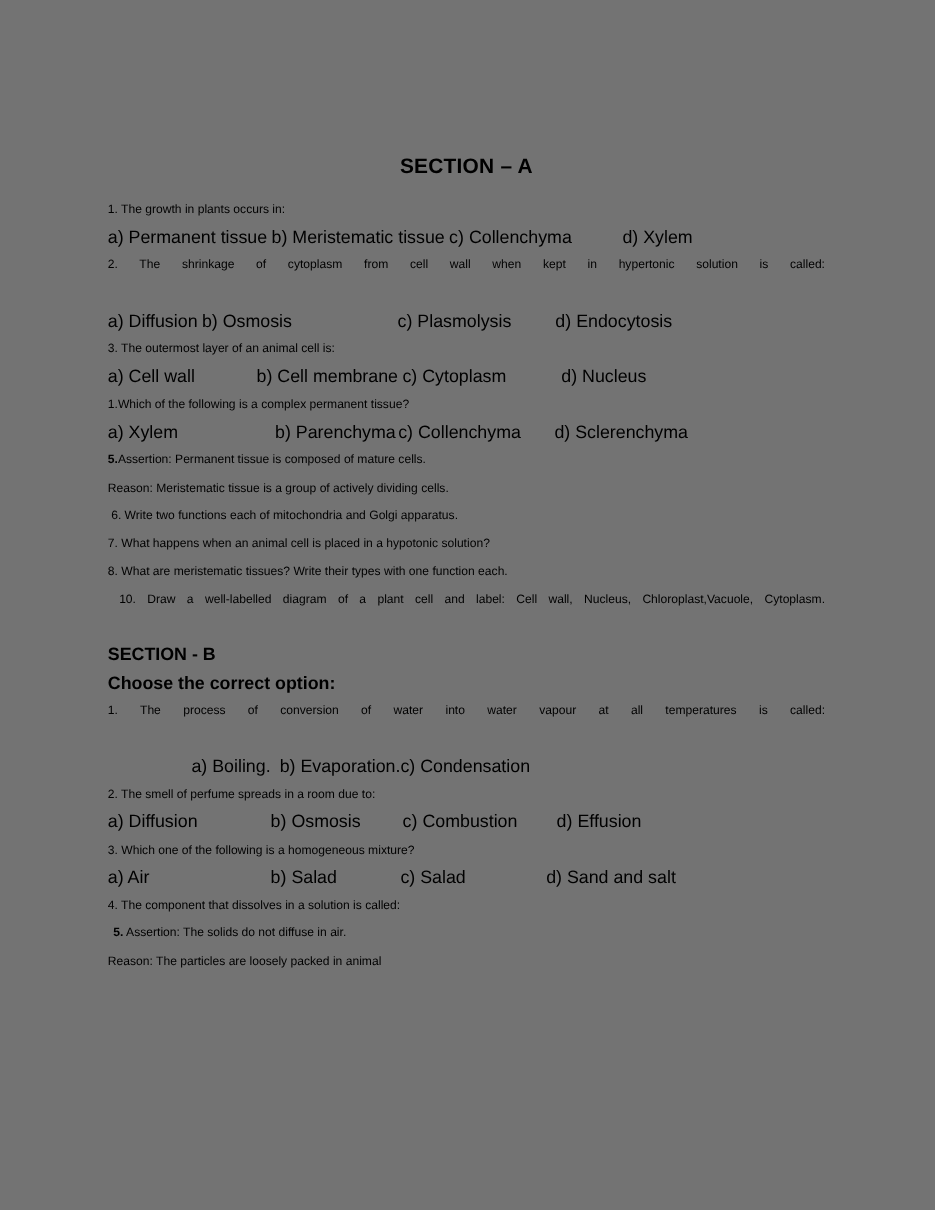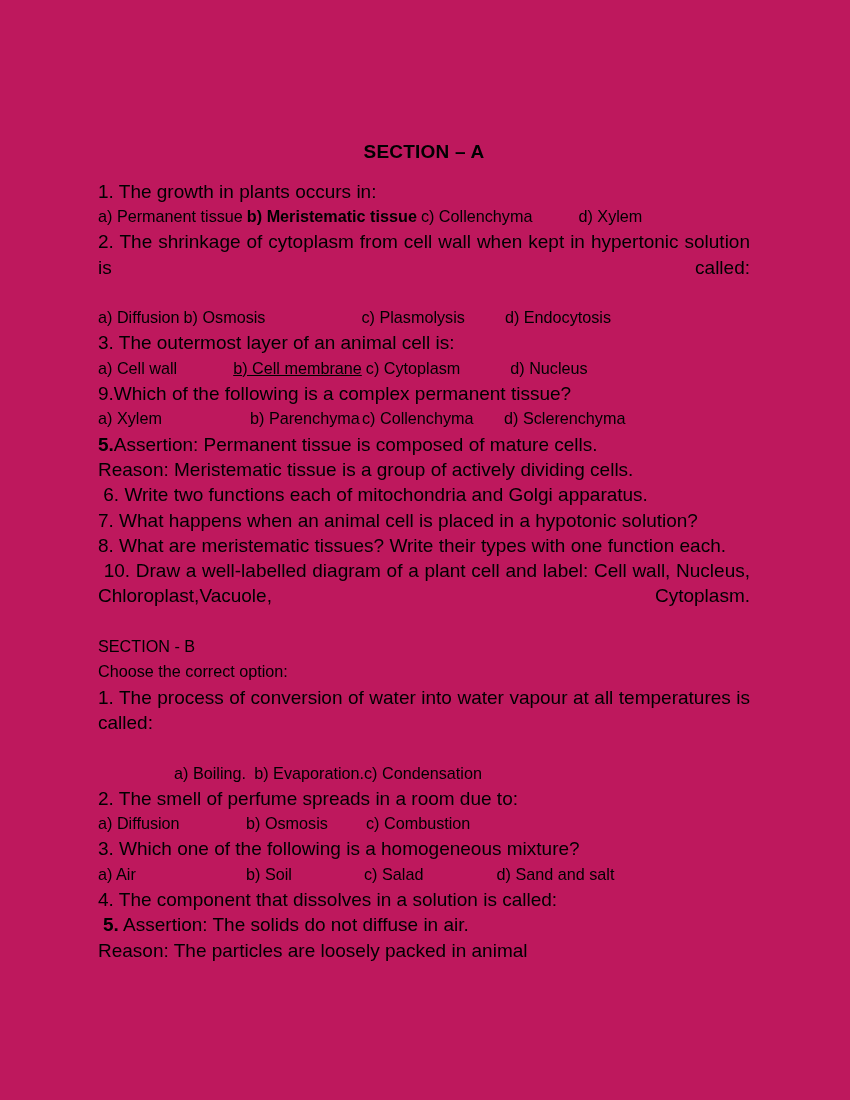--- a/index.html
+++ b/index.html
@@ -11,34 +11,34 @@
     width: 850px;
     height: 1100px;
     font-family: "Liberation Sans", sans-serif;
     color: #000000;
     -webkit-font-smoothing: antialiased;
   }
   .page {
     position: relative;
     width: 850px;
     height: 1100px;
-    background: #be185d;
+    background: #737373;
     box-sizing: border-box;
     padding: 140px 100px 0 98px;
   }
   .doc-title {
     text-align: center;
     font-size: 19px;
     font-weight: bold;
     letter-spacing: 0.2px;
     margin: 0 0 14px 0;
     line-height: 1.3;
   }
   .line {
-    font-size: 19px;
+    font-size: 11px;
     line-height: 25.3px;
     text-align: justify;
     text-justify: inter-word;
     white-space: pre-wrap;
     margin: 0;
     word-spacing: 0px;
   }
   .line.justified {
     text-align: justify;
   }
@@ -47,45 +47,45 @@
     display: inline-block;
     width: 100%;
     height: 0;
   }
   .bold {
     font-weight: bold;
   }
   .sec-head {
     font-size: 16.2px;
     line-height: 25.3px;
-    font-weight: normal;
+    font-weight: bold;
     margin: 0;
     white-space: pre-wrap;
   }
   .tabs {
     display: grid;
     font-size: 16.2px;
     line-height: 25.3px;
     white-space: pre;
   }
   .t-a { grid-column: 1; }
   .t-b { grid-column: 2; }
   .t-c { grid-column: 3; }
   .t-d { grid-column: 4; }
   .cols-wide { grid-template-columns: 152px 112px 142px auto; }
   .cols-flow { grid-template-columns: max-content max-content max-content auto; }
-  .cols-flow .t-b { padding-left: 4px; font-weight: bold; }
+  .cols-flow .t-b { padding-left: 4px; }
   .cols-flow .t-c { padding-left: 4px; }
   .cols-flow .t-d { padding-left: 46px; }
   .cols-m1 { grid-template-columns: max-content max-content max-content auto; }
   .cols-m1 .t-b { padding-left: 4px; }
   .cols-m1 .t-c { padding-left: 96px; }
   .cols-m1 .t-d { padding-left: 40px; }
   .cols-m3 { grid-template-columns: max-content max-content max-content auto; }
-  .cols-m3 .t-b { padding-left: 56px; text-decoration: underline; }
+  .cols-m3 .t-b { padding-left: 56px; }
   .cols-m3 .t-c { padding-left: 4px; }
   .cols-m3 .t-d { padding-left: 50px; }
   .cols-b1 { grid-template-columns: 148px 118px 108px auto; text-align: right; }
   .cols-b2 { grid-template-columns: 148px 120px 140px auto; }
   .cols-b3 { grid-template-columns: 148px 118px 128px auto; }
   .cols-b4 { grid-template-columns: 148px 116px 120px auto; }
   .indent1 { padding-left: 5px; }
 </style>
 </head>
 <body>
@@ -111,21 +111,21 @@
   </div>
 
   <p class="line">3. The outermost layer of an animal cell is:</p>
   <div class="tabs cols-m3">
     <span class="t-a">a) Cell wall</span>
     <span class="t-b">b) Cell membrane</span>
     <span class="t-c">c) Cytoplasm</span>
     <span class="t-d">d) Nucleus</span>
   </div>
 
-  <p class="line">9.Which of the following is a complex permanent tissue?</p>
+  <p class="line">1.Which of the following is a complex permanent tissue?</p>
   <div class="tabs cols-wide">
     <span class="t-a">a) Xylem</span>
     <span class="t-b">b) Parenchyma</span>
     <span class="t-c">c) Collenchyma</span>
     <span class="t-d">d) Sclerenchyma</span>
   </div>
 
   <p class="line"><span class="bold">5.</span><span>Assertion: Permanent tissue is composed of mature cells.</span></p>
   <p class="line">Reason: Meristematic tissue is a group of actively dividing cells.</p>
 
@@ -142,26 +142,27 @@
     <span class="t-a">a) Boiling.</span>
     <span class="t-b">b) Evaporation.</span>
     <span class="t-c">c) Condensation</span>
   </div>
 
   <p class="line">2. The smell of perfume spreads in a room due to:</p>
   <div class="tabs cols-b2">
     <span class="t-a">a) Diffusion</span>
     <span class="t-b">b) Osmosis</span>
     <span class="t-c">c) Combustion</span>
+    <span class="t-d">d) Effusion</span>
   </div>
 
   <p class="line">3. Which one of the following is a homogeneous mixture?</p>
   <div class="tabs cols-b3">
     <span class="t-a">a) Air</span>
-    <span class="t-b">b) Soil</span>
+    <span class="t-b">b) Salad</span>
     <span class="t-c">c) Salad</span>
     <span class="t-d"> d) Sand and salt</span>
   </div>
 
   <p class="line">4. The component that dissolves in a solution is called:</p>
 
   <p class="line indent1"><span class="bold">5.</span><span> Assertion: The solids do not diffuse in air.</span></p>
   <p class="line">Reason: The particles are loosely packed in animal</p>
 
 </div>

